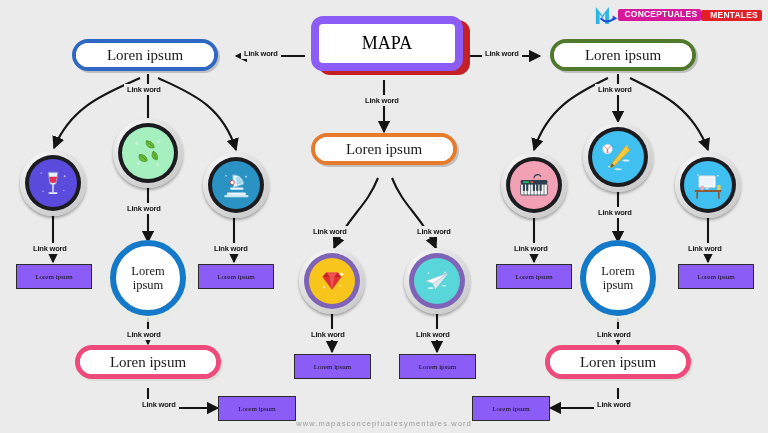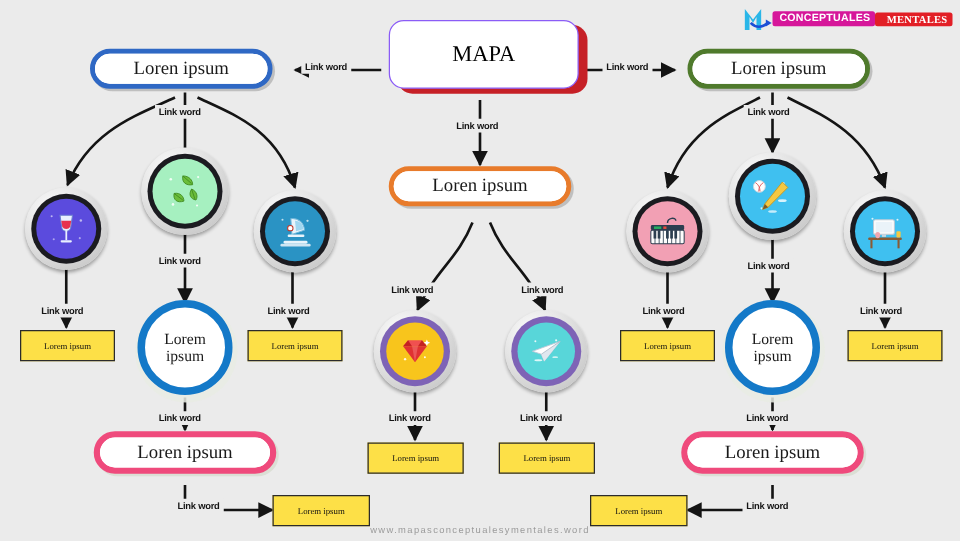--- a/index.html
+++ b/index.html
@@ -38,21 +38,21 @@
     position:absolute;z-index:7;background:#fff;
     border-radius:12px;box-sizing:border-box;
     display:flex;align-items:center;justify-content:center;
     text-align:center;flex-direction:column;line-height:1.12;
   }
   .title-back{position:absolute;border-radius:12px;z-index:6;}
 
   
   .rectbox{
     position:absolute;z-index:6;
-    background:#fde047;border:1px solid #2b2b2b;
+    background:#8b5cf6;border:1px solid #2b2b2b;
     display:flex;align-items:center;justify-content:center;
     font-family:"Liberation Serif", serif;
     color:#111;box-sizing:border-box;text-align:center;
   }
 
   
   .circ{
     position:absolute;border-radius:50%;z-index:6;
     display:flex;align-items:center;justify-content:center;
     box-sizing:border-box;
@@ -105,21 +105,21 @@
   
   .logo{position:absolute;right:6px;top:3px;z-index:10;display:flex;align-items:center;}
   .logo-m{position:relative;width:26px;height:24px;}
   .logo-bars{display:flex;margin-left:-2px;}
   .logo-bar1{
     background:#d6179a;color:#fff;font-family:"Liberation Sans",sans-serif;
     font-weight:bold;font-size:8.5px;padding:1px 4px 1px 6px;letter-spacing:.2px;
     border-radius:2px;line-height:1;
   }
   .logo-bar2{
-    background:#e21f26;color:#fff;font-family:Liberation Serif, serif;
+    background:#e21f26;color:#fff;font-family:Liberation Sans, sans-serif;
     font-weight:bold;font-size:8.5px;padding:1px 4px 1px 9px;letter-spacing:.2px;
     border-radius:2px;line-height:1;margin-top:1px;
   }
 </style>
 </head>
 <body>
 
 <div id="stage">
 
   <svg class="wires" viewBox="0 0 768 433">
@@ -163,21 +163,21 @@
 
       <path d="M618,190 L618,242"></path>
 
       <path d="M618,318 L618,344"></path>
 
       <path d="M618,388 L618,408 L550,408"></path>
     </g>
   </svg>
 
   <div class="title-back" style="left:318px;top:20px;width:152px;height:55px;background:#c62027;"></div>
-  <div class="title-box" style="left:311px;top:16px;width:152px;height:55px;border:1px solid #8b5cf6;">
+  <div class="title-box" style="left:311px;top:16px;width:152px;height:55px;border:8px solid #8b5cf6;">
     <span style="font-size:18px;">MAPA</span>
   </div>
 
   <div class="pill-shadow" style="left:74px;top:41px;width:146px;height:32px;"></div>
   <div class="pill" style="left:72px;top:39px;width:146px;height:32px;border:4px solid #2f68c4;">
     <div class="inner" style="font-size:15px;">Loren ipsum</div>
   </div>
 
   <div class="pill-shadow" style="left:552px;top:41px;width:146px;height:32px;"></div>
   <div class="pill" style="left:550px;top:39px;width:146px;height:32px;border:4px solid #4f7a2c;">

